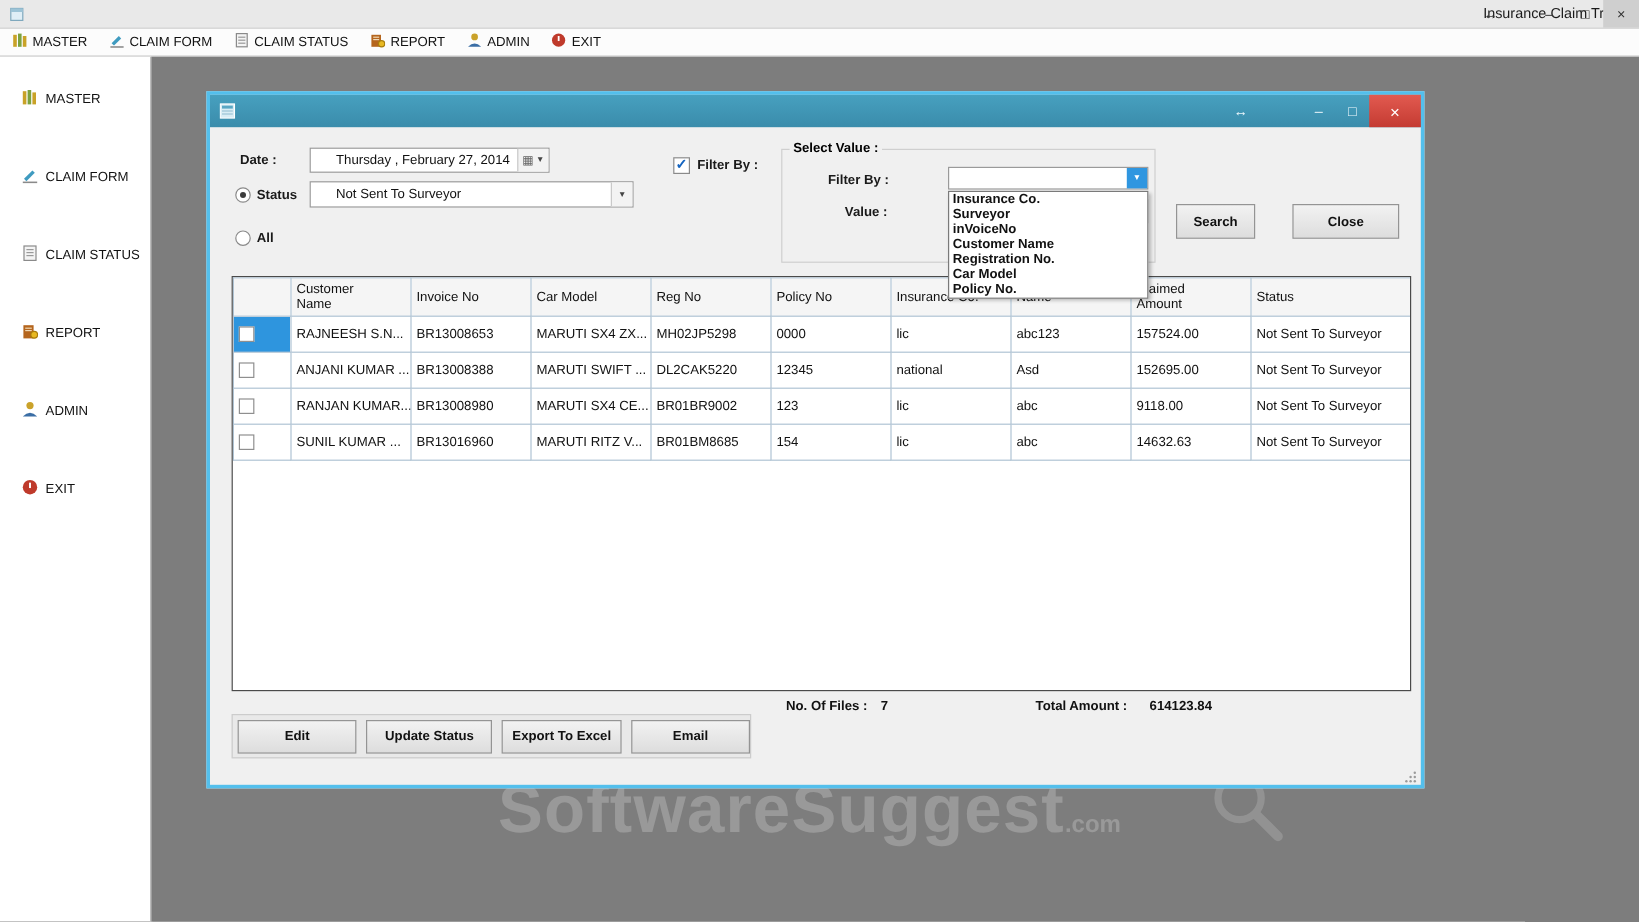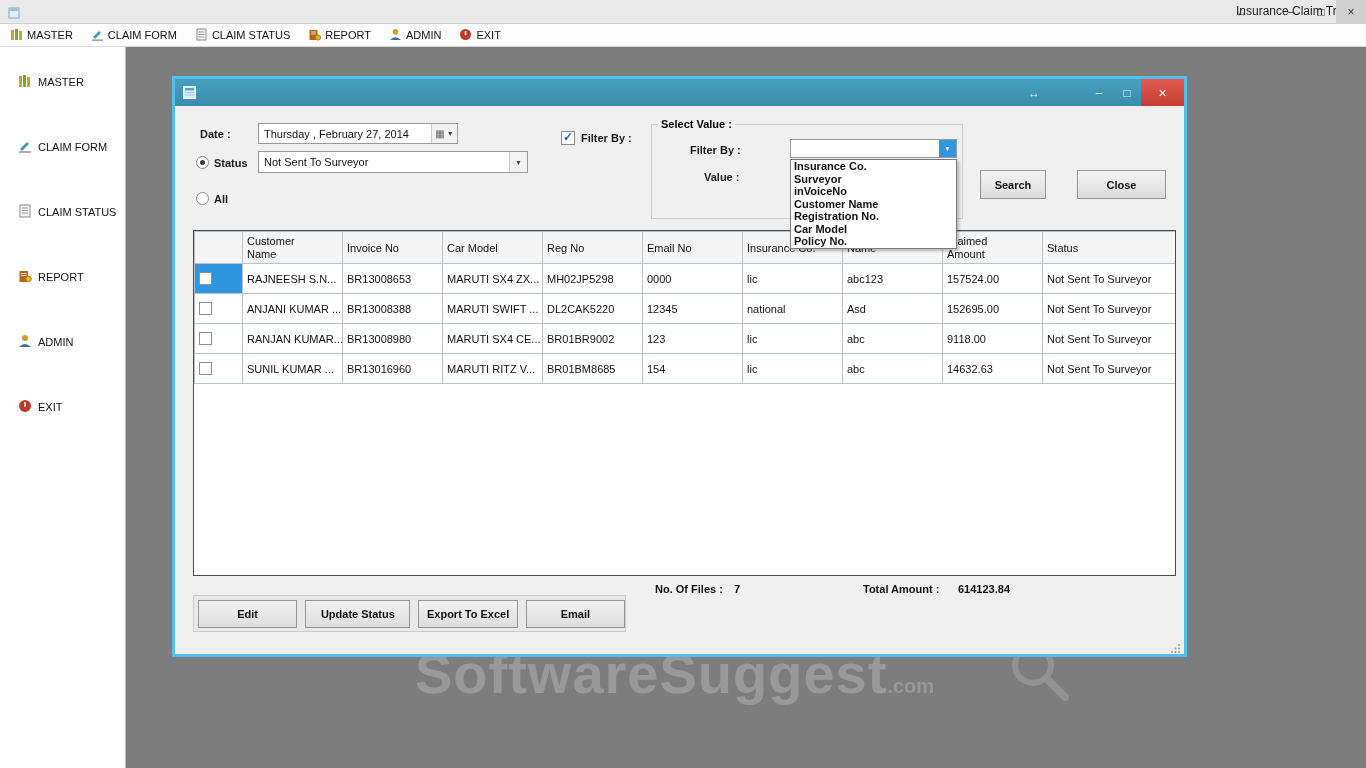--- a/index.html
+++ b/index.html
@@ -37,21 +37,21 @@
   .dlg-controls { position:absolute; right:0; top:0; height:27px; display:flex; align-items:stretch; z-index:2; }
   .dlg-ctl { width:28px; display:flex; align-items:center; justify-content:center; color:#eaf6fb; font-size:12px; cursor:default; }
   .dlg-ctl.arrows { width:42px; margin-right:30px; }
   .dlg-ctl.close { width:43px; background:linear-gradient(#e25a50,#c43b32); color:#fff; font-size:14px; }
 
   .dlg-body { position:relative; height:551px; font-size:11px; }
 
   .flabel { position:absolute; font-size:11px; font-weight:bold; color:#1a1a1a; }
 
   .w-select, .w-combo { position:absolute; background:#fff; border:1px solid #9a9a9a; display:flex; align-items:center; }
-  .w-select-text { flex:1; padding-left:5px; font-size:11px; color:#111; white-space:nowrap; overflow:hidden; }
+  .w-select-text { flex:1; padding-left:21px; font-size:11px; color:#111; white-space:nowrap; overflow:hidden; }
   .w-select-btn { width:18px; align-self:stretch; display:flex; align-items:center; justify-content:center; font-size:7px; color:#444; border-left:1px solid #c9c9c9; background:#f3f3f3; }
   .date-btn { width:26px; gap:2px; }
   .cal-glyph { font-size:10px; color:#666; }
 
   .radio { position:absolute; width:13px; height:13px; border:1px solid #8a8a8a; border-radius:50%; background:#fff; }
   .radio.checked::after { content:""; position:absolute; left:3px; top:3px; width:5px; height:5px; border-radius:50%; background:#3c3c3c; }
   .checkbox { position:absolute; width:14px; height:14px; border:1px solid #8a8a8a; background:#fff; }
   .checkbox.checked::after { content:"✓"; position:absolute; left:1px; top:-2px; font-size:12px; font-weight:bold; color:#1464c0; }
 
   .groupbox { position:absolute; left:476px; top:18px; width:312px; height:95px; border:1px solid #cfcfcf; }
@@ -293,21 +293,21 @@
               <col style="width:100px">
               <col style="width:135px">
           </colgroup>
           <thead>
             <tr>
               <th class="cbcol"></th>
               <th><span class="two-line">Customer Name</span></th>
               <th><span>Invoice No</span></th>
               <th><span>Car Model</span></th>
               <th><span>Reg No</span></th>
-              <th><span>Email No</span></th>
+              <th><span>Policy No</span></th>
               <th><span>Insurance Co.</span></th>
               <th><span>Name</span></th>
               <th><span class="two-line">Claimed Amount</span></th>
               <th><span>Status</span></th>
             </tr>
           </thead>
           <tbody>
               <tr>
                 <td class="cbcol sel"><span class="cb"></span></td>
                 <td>RAJNEESH S.N...</td>

